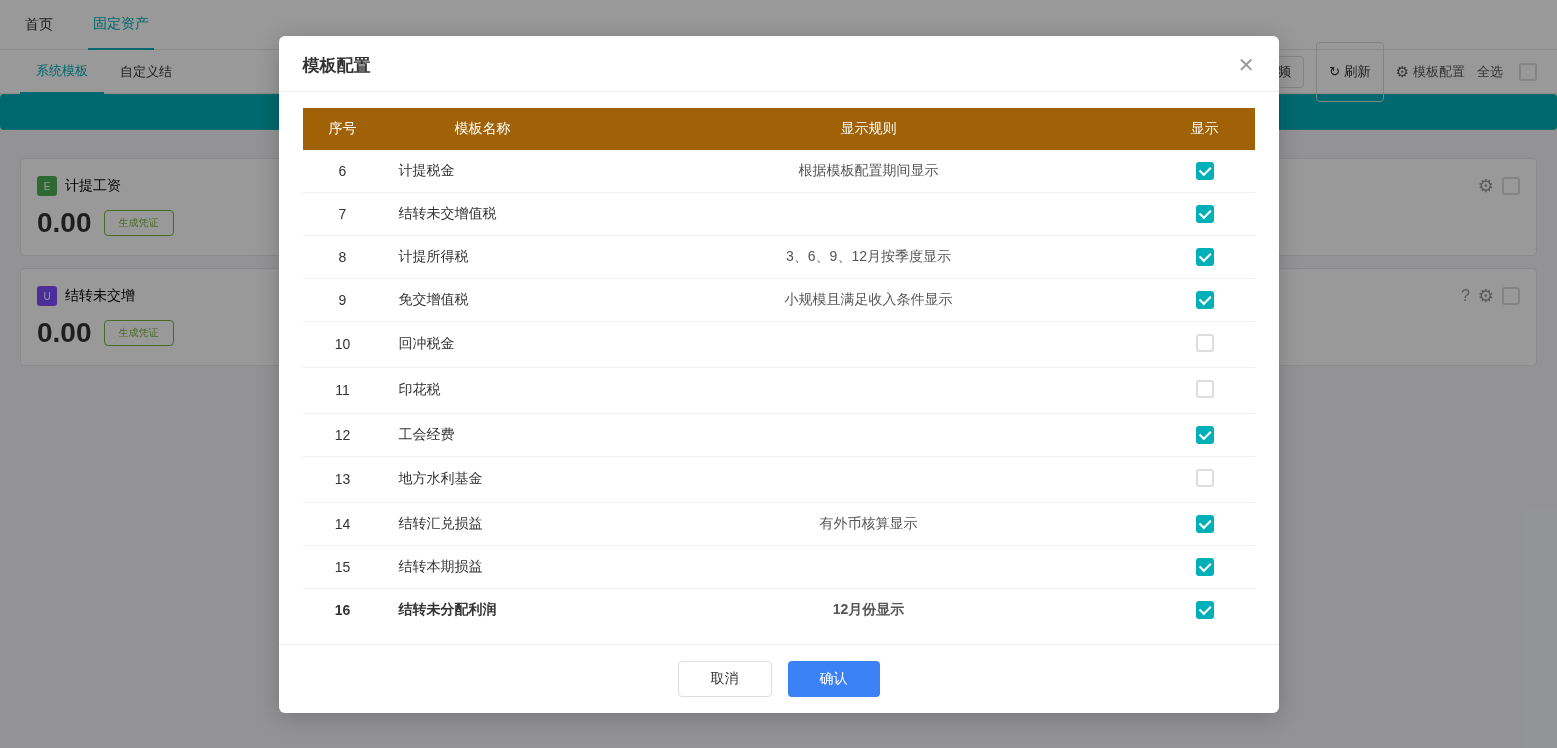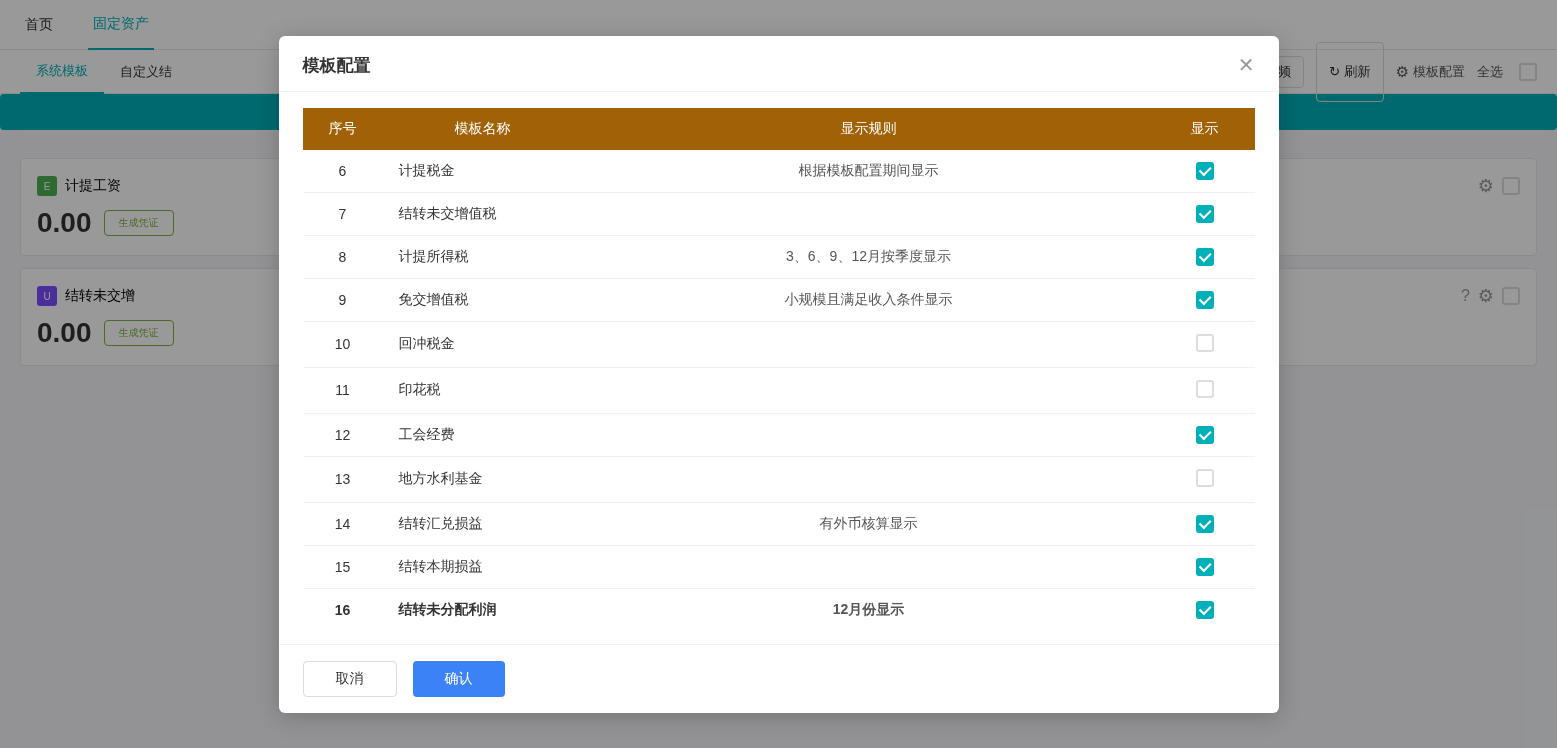--- a/index.html
+++ b/index.html
@@ -302,21 +302,21 @@
     .table-wrapper::-webkit-scrollbar {
       width: 6px;
     }
     .table-wrapper::-webkit-scrollbar-thumb {
       background: #ccc;
       border-radius: 3px;
     }
 
     .modal-footer {
       display: flex;
-      justify-content: flex-start;
+      justify-content: center;
       gap: 16px;
       padding: 16px 24px;
       border-top: 1px solid #f0f0f0;
     }
 
     .btn-cancel {
       padding: 8px 32px;
       border: 1px solid #ddd;
       border-radius: 4px;
       background: #fff;

